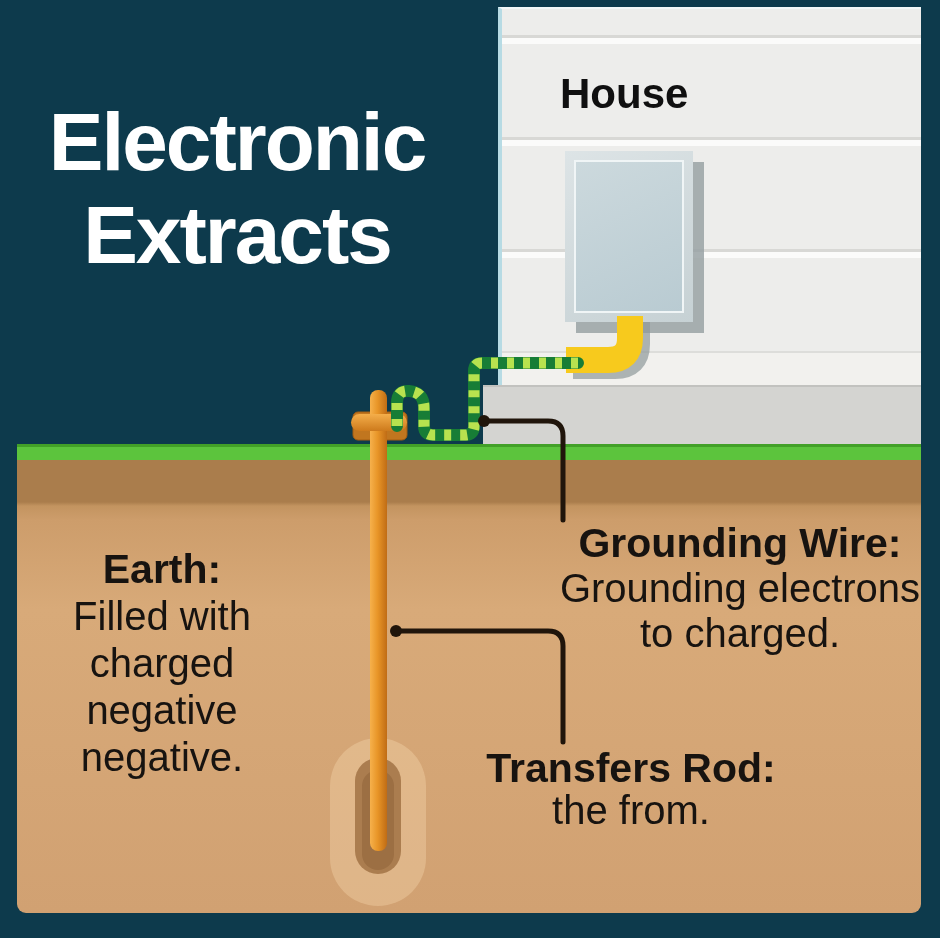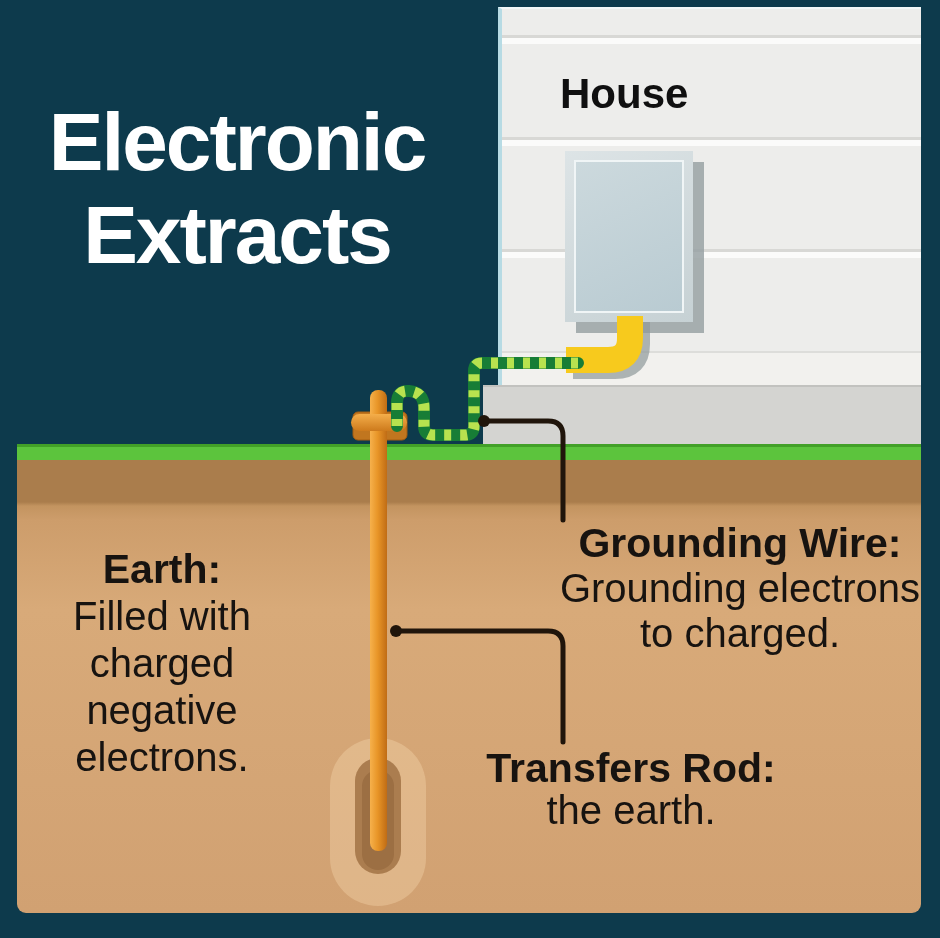--- a/index.html
+++ b/index.html
@@ -148,27 +148,27 @@
     <div>Extracts</div>
   </div>
 
   <div class="abs house-label">House</div>
 
   <div class="abs caption earth-caption">
     <div class="head">Earth:</div>
     <div class="line">Filled with</div>
     <div class="line">charged</div>
     <div class="line">negative</div>
-    <div class="line">electrons.</div>
+    <div class="line">negative.</div>
   </div>
 
   <div class="abs caption wire-caption">
     <div class="head">Grounding Wire:</div>
     <div class="line">Grounding electrons</div>
     <div class="line">to charged.</div>
   </div>
 
   <div class="abs caption rod-caption">
     <div class="head">Transfers Rod:</div>
-    <div class="line">the earth.</div>
+    <div class="line">the from.</div>
   </div>
 
 </div>
 
 </body></html>

